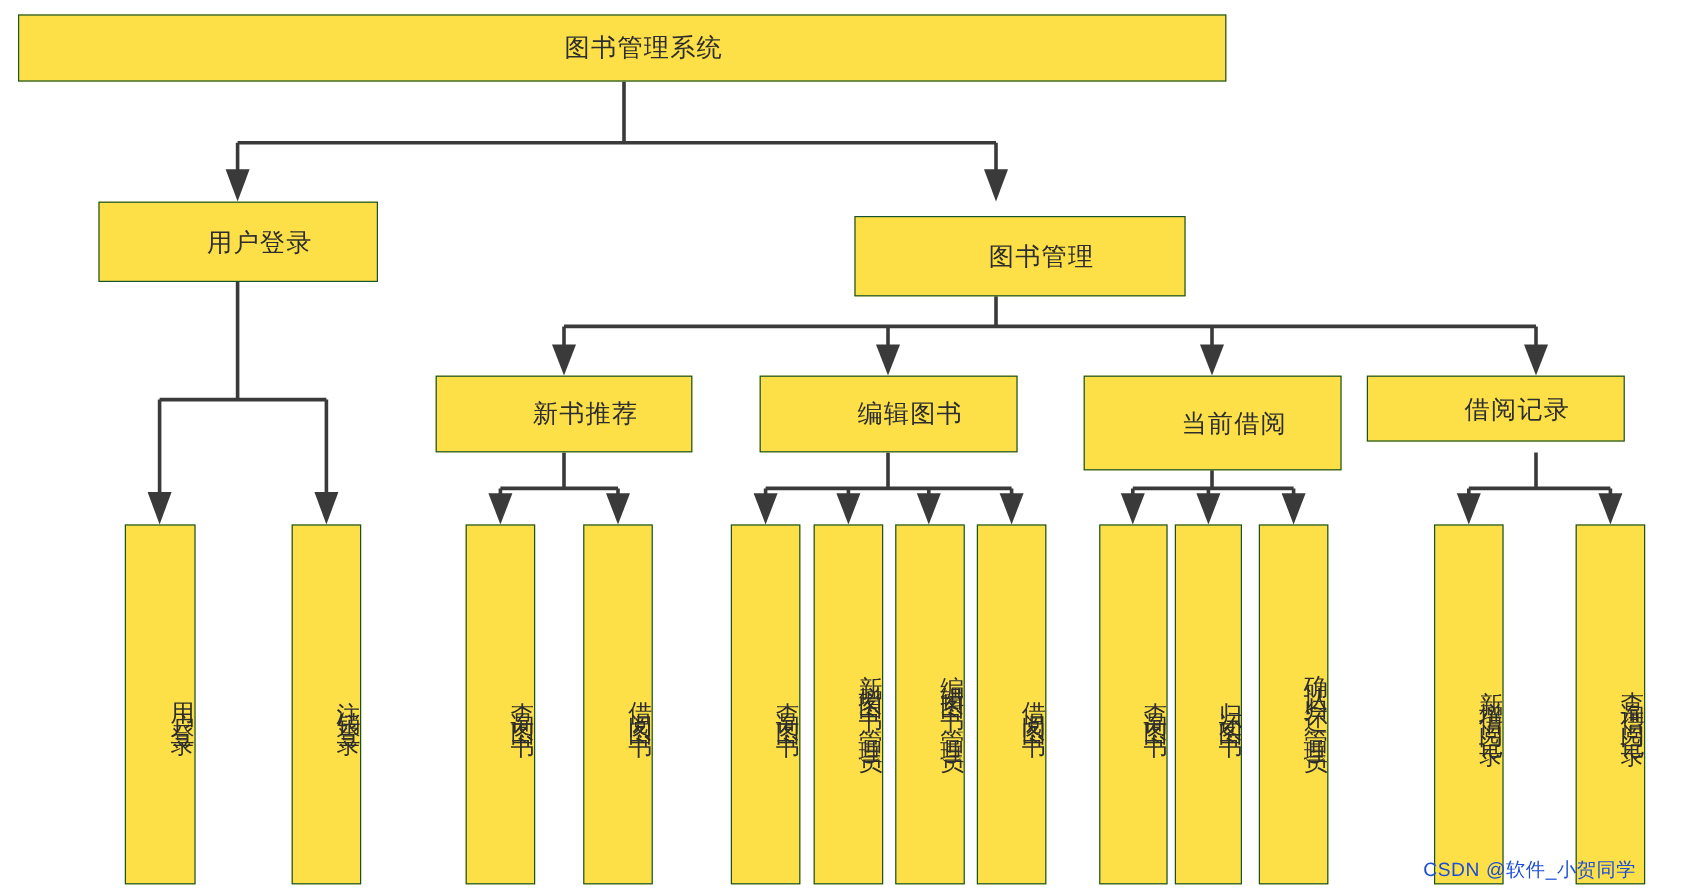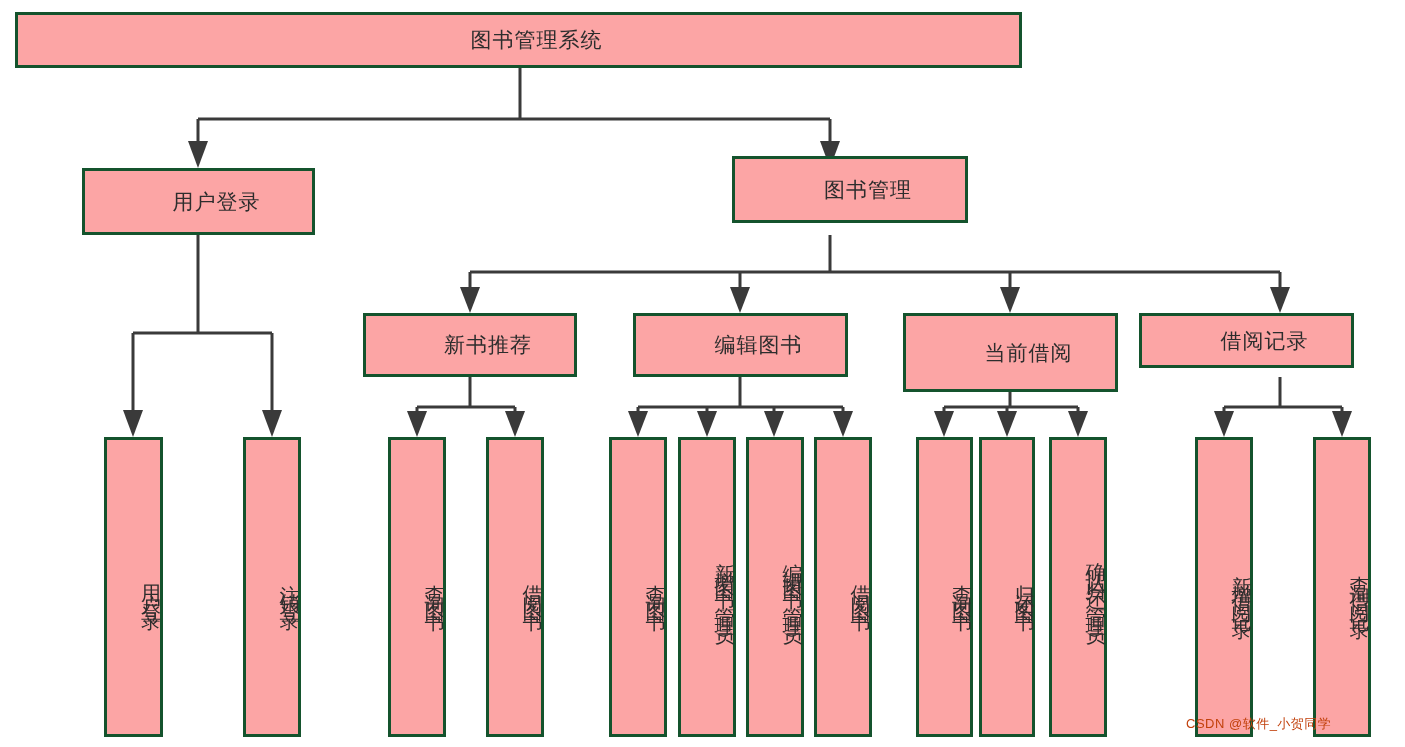--- a/index.html
+++ b/index.html
@@ -29,44 +29,44 @@
     stroke: #3a3a3a;
     stroke-width: 3;
   }
   .connector-layer polygon {
     fill: #3a3a3a;
     stroke: none;
   }
   .node {
     position: absolute;
     box-sizing: border-box;
-    background: #fca5a5;
-    border: 3px solid #14532d;
+    background: #fde047;
+    border: 1px solid #14532d;
     display: flex;
     align-items: center;
     justify-content: center;
     font-size: 21px;
     letter-spacing: 1px;
     white-space: nowrap;
     padding-left: 36px;
   }
   .node.leaf {
     writing-mode: vertical-lr;
     text-orientation: mixed;
     font-size: 20px;
     letter-spacing: 9px;
     white-space: normal;
     line-height: 1;
   }
   .watermark {
     position: absolute;
     left: 1186px;
     top: 715px;
-    font-size: 13px;
-    color: #c2410c;
+    font-size: 16px;
+    color: #1d4ed8;
     letter-spacing: 0.5px;
     white-space: nowrap;
     z-index: 5;
     text-align: center;
   }
 </style>
 </head>
 <body>
 
 <div class="stage">
@@ -110,21 +110,21 @@
     <g>
       <path d="M1280 377 V407 M1224 407 H1342 M1224 407 V412 M1342 407 V412"></path>
       <polygon points="1224,437 1214,411 1234,411"></polygon>
       <polygon points="1342,437 1332,411 1352,411"></polygon>
     </g>
   </svg>
 
   <div class="node" style="left:15px; top:12px; width:1007px; height:56px;">图书管理系统</div>
 
   <div class="node" style="left:82px; top:168px; width:233px; height:67px;">用户登录</div>
-  <div class="node" style="left:712px; top:156px; width:236px; height:67px;margin-left:20px;">图书管理</div>
+  <div class="node" style="left:712px; top:180px; width:276px; height:67px;">图书管理</div>
 
   <div class="node" style="left:363px; top:313px; width:214px; height:64px;">新书推荐</div>
   <div class="node" style="left:633px; top:313px; width:215px; height:64px;">编辑图书</div>
   <div class="node" style="left:903px; top:313px; width:215px; height:79px;">当前借阅</div>
   <div class="node" style="left:1139px; top:313px; width:215px; height:55px;">借阅记录</div>
 
   <div class="node leaf" style="left:104px; top:437px; width:59px; height:300px;">用户登录</div>
   <div class="node leaf" style="left:243px; top:437px; width:58px; height:300px;">注销登录</div>
 
   <div class="node leaf" style="left:388px; top:437px; width:58px; height:300px;">查询图书</div>

